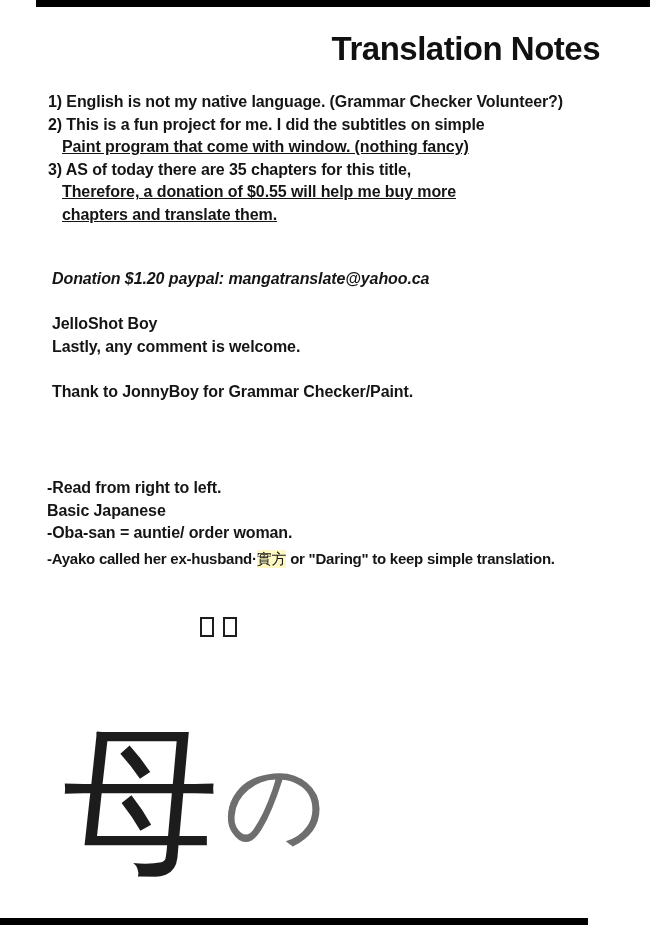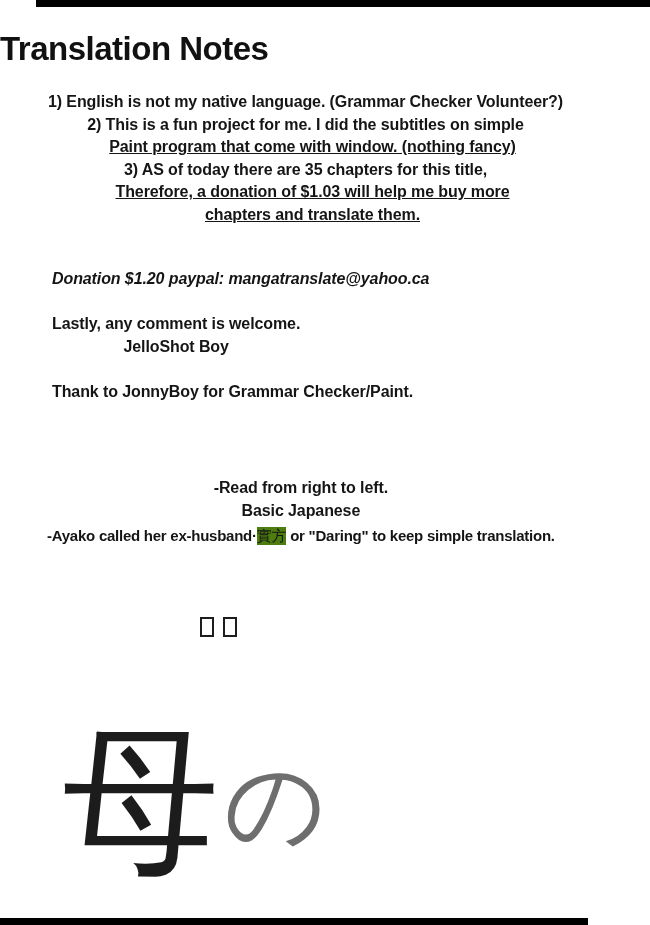--- a/index.html
+++ b/index.html
@@ -10,40 +10,40 @@
     overflow: hidden;
     font-family: "Liberation Sans", sans-serif;
     color: #161616;
   }
   .scan-bar { position: absolute; background: #000; height: 7px; }
   .scan-bar.top { top: 0; left: 36px; right: 0; }
   .scan-bar.bottom { top: 918px; left: 0; width: 588px; }
 
   .page-title {
     position: absolute; top: 30px; left: 0; width: 600px;
-    text-align: left;
+    text-align: right;
     font-size: 33px; font-weight: bold; letter-spacing: -0.5px;
     color: #111;
   }
 
   .body-block {
     position: absolute;
     font-size: 16px; font-weight: bold;
     line-height: 22.6px; letter-spacing: -0.1px;
-    white-space: nowrap; color: #151515; text-align: center;
+    white-space: nowrap; color: #151515;
   }
   .notes-block   { top: 91px;  left: 48px; }
   .notes-block .cont { padding-left: 14px; text-decoration: underline; }
   .donation-block{ top: 268px; left: 52px; font-style: italic; }
   .comment-block { top: 313px; left: 52px; }
   .thanks-block  { top: 381px; left: 52px; }
   .jp-block      { top: 477px; left: 47px; }
   .jp-block .ayako-line { margin-top: 3px; font-size: 15px; letter-spacing: -0.25px; }
   .kanji-hl {
-    background: #4d7c0f;
+    background: #fef9c3;
     font-family: "DejaVu Sans", sans-serif;
     font-weight: normal;
   }
 
   .tofu-row { position: absolute; top: 617px; left: 200px; }
   .tofu-box {
     display: inline-block;
     width: 10px; height: 16px;
     border: 2.5px solid #1d1d1d;
     margin-right: 5px;
@@ -65,36 +65,37 @@
 <div class="scan-bar top"></div>
 <div class="scan-bar bottom"></div>
 
 <div class="page-title">Translation Notes</div>
 
 <div class="body-block notes-block">
   <div>1) English is not my native language. (Grammar Checker Volunteer?)</div>
   <div>2) This is a fun project for me. I did the subtitles on simple</div>
   <div class="cont">Paint program that come with window. (nothing fancy)</div>
   <div>3) AS of today there are 35 chapters for this title,</div>
-  <div class="cont">Therefore, a donation of $1.03 will help me buy more</div>
+  <div class="cont">Therefore, a donation of $0.55 will help me buy more</div>
   <div class="cont">chapters and translate them.</div>
 </div>
 
 <div class="body-block donation-block">Donation $1.20 paypal: mangatranslate@yahoo.ca</div>
 
 <div class="body-block comment-block">
+  <div>JelloShot Boy</div>
   <div>Lastly, any comment is welcome.</div>
-  <div>JelloShot Boy</div>
 </div>
 
 <div class="body-block thanks-block">Thank to JonnyBoy for Grammar Checker/Paint.</div>
 
 <div class="body-block jp-block">
   <div>-Read from right to left.</div>
   <div>Basic Japanese</div>
+  <div>-Oba-san = auntie/ order woman.</div>
   <div class="ayako-line"><span>-Ayako called her ex-husband·</span><span class="kanji-hl">實方</span><span> or "Daring" to keep simple translation.</span></div>
 </div>
 
 <div class="tofu-row">
   <span class="tofu-box"></span>
   <span class="tofu-box"></span>
 </div>
 
 <div class="manga-title">
   <span class="kanji-black">母</span>

